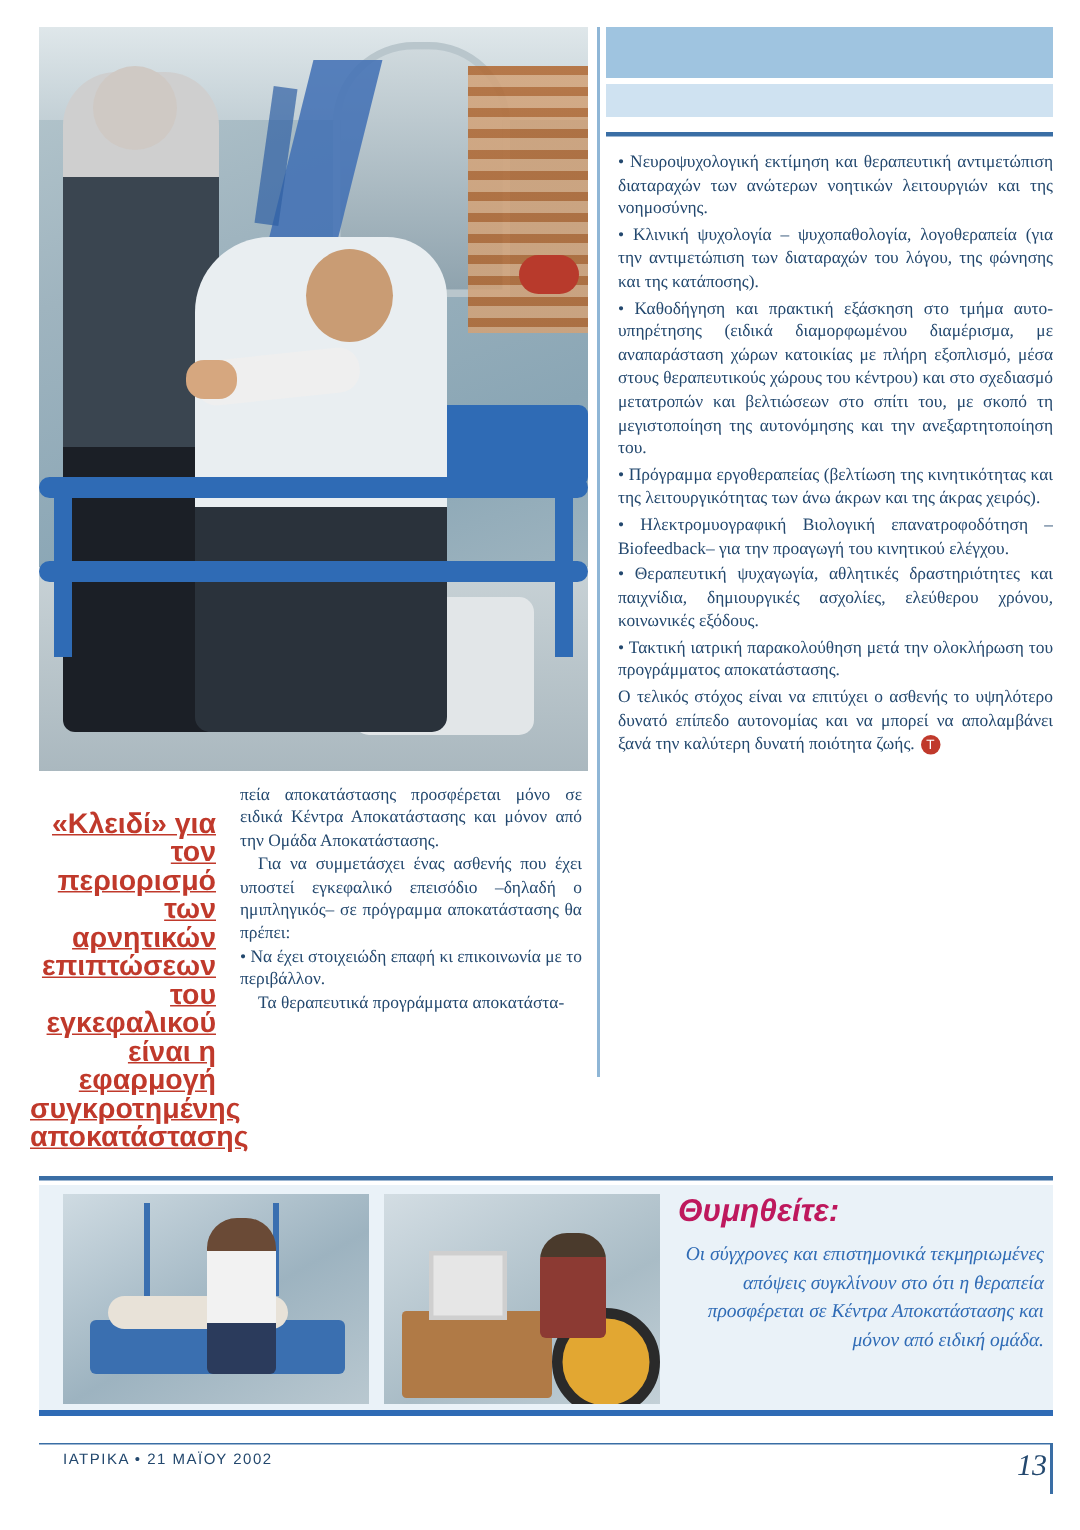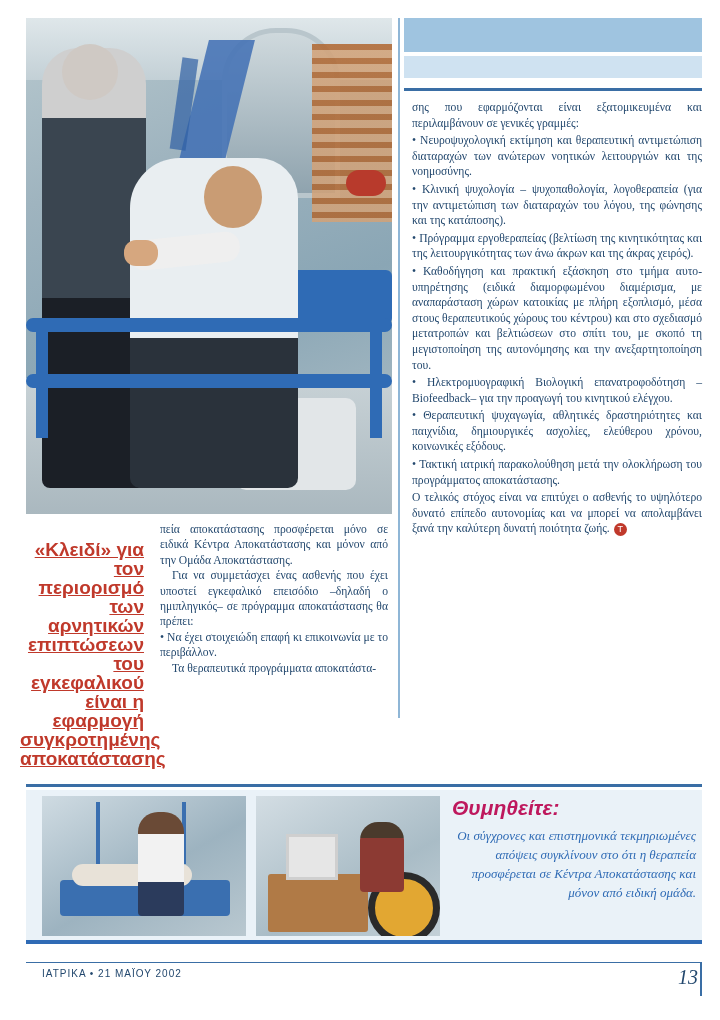--- a/index.html
+++ b/index.html
@@ -382,25 +382,24 @@
     <div class="pm-layer pm-therapist"></div>
     <div class="pm-layer pm-therapist-head"></div>
     <div class="pm-layer pm-arm"></div>
     <div class="pm-layer pm-hand"></div>
     <div class="pm-layer pm-bluerail"></div>
     <div class="pm-layer pm-rail-post" style="left:10px;"></div>
     <div class="pm-layer pm-rail-post" style="left:344px;"></div>
   </div>
 
   <div class="col-right">
-    <p>σης που εφαρμόζονται είναι εξατομικευμένα και περιλαμβάνουν σε γενικές γραμμές:</p>
     <p class="bullet">• Νευροψυχολογική εκτίμηση και θεραπευτική αντιμετώπιση διαταραχών των ανώτερων νοητικών λειτουργιών και της νοημοσύνης.</p>
     <p class="bullet">• Κλινική ψυχολογία – ψυχοπαθολογία, λογοθεραπεία (για την αντιμετώπιση των διαταραχών του λόγου, της φώνησης και της κατάποσης).</p>
+    <p class="bullet">• Καθοδήγηση και πρακτική εξάσκηση στο τμήμα αυτο-υπηρέτησης (ειδικά διαμορφωμένου διαμέρισμα, με αναπαράσταση χώρων κατοικίας με πλήρη εξοπλισμό, μέσα στους θεραπευτικούς χώρους του κέντρου) και στο σχεδιασμό μετατροπών και βελτιώσεων στο σπίτι του, με σκοπό τη μεγιστοποίηση της αυτονόμησης και την ανεξαρτητοποίηση του.</p>
     <p class="bullet">• Πρόγραμμα εργοθεραπείας (βελτίωση της κινητικότητας και της λειτουργικότητας των άνω άκρων και της άκρας χειρός).</p>
-    <p class="bullet">• Καθοδήγηση και πρακτική εξάσκηση στο τμήμα αυτο-υπηρέτησης (ειδικά διαμορφωμένου διαμέρισμα, με αναπαράσταση χώρων κατοικίας με πλήρη εξοπλισμό, μέσα στους θεραπευτικούς χώρους του κέντρου) και στο σχεδιασμό μετατροπών και βελτιώσεων στο σπίτι του, με σκοπό τη μεγιστοποίηση της αυτονόμησης και την ανεξαρτητοποίηση του.</p>
     <p class="bullet">• Ηλεκτρομυογραφική Βιολογική επανατροφοδότηση –Biofeedback– για την προαγωγή του κινητικού ελέγχου.</p>
     <p class="bullet">• Θεραπευτική ψυχαγωγία, αθλητικές δραστηριότητες και παιχνίδια, δημιουργικές ασχολίες, ελεύθερου χρόνου, κοινωνικές εξόδους.</p>
     <p class="bullet">• Τακτική ιατρική παρακολούθηση μετά την ολοκλήρωση του προγράμματος αποκατάστασης.</p>
     <p style="display:inline">Ο τελικός στόχος είναι να επιτύχει ο ασθενής το υψηλότερο δυνατό επίπεδο αυτονομίας και να μπορεί να απολαμβάνει ξανά την καλύτερη δυνατή ποιότητα ζωής.</p><span class="endmark">T</span>
 
   </div>
 
   <div class="pullquote">«Κλειδί» για τον περιορισμό των αρνητικών επιπτώσεων του εγκεφαλικού είναι η εφαρμογή συγκροτημένης αποκατάστασης</div>
 
   <div class="col-mid">

